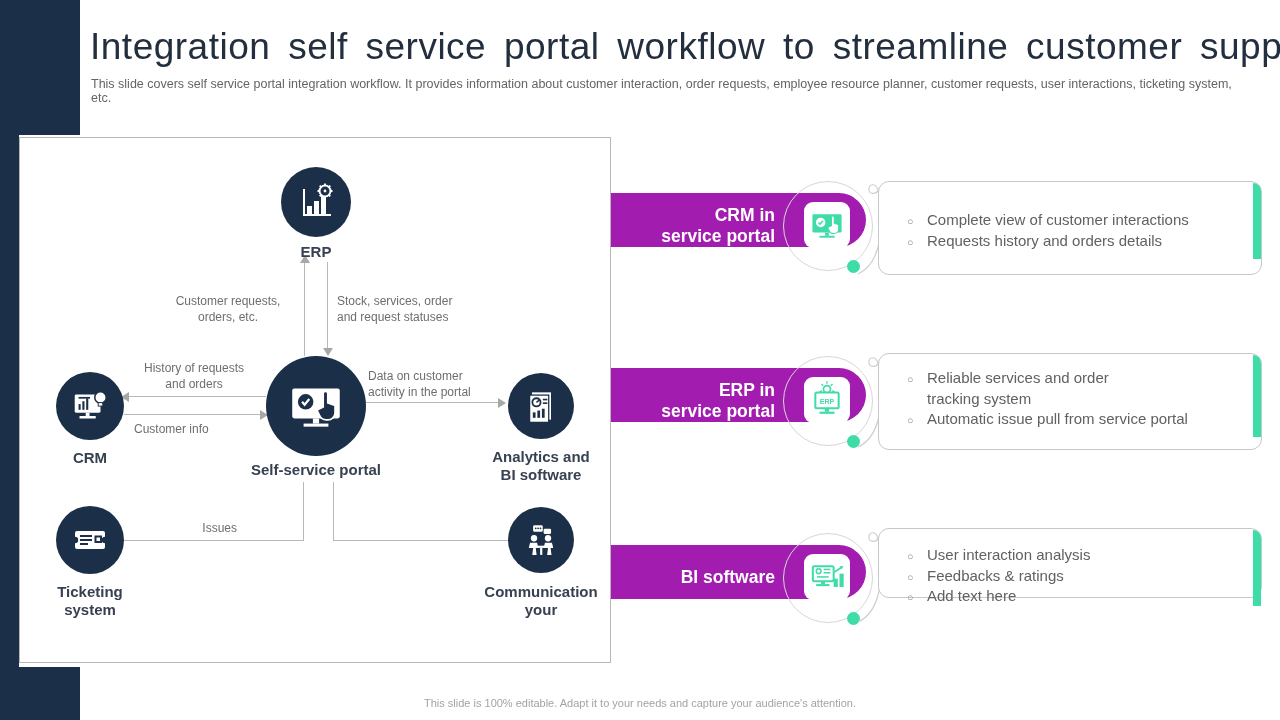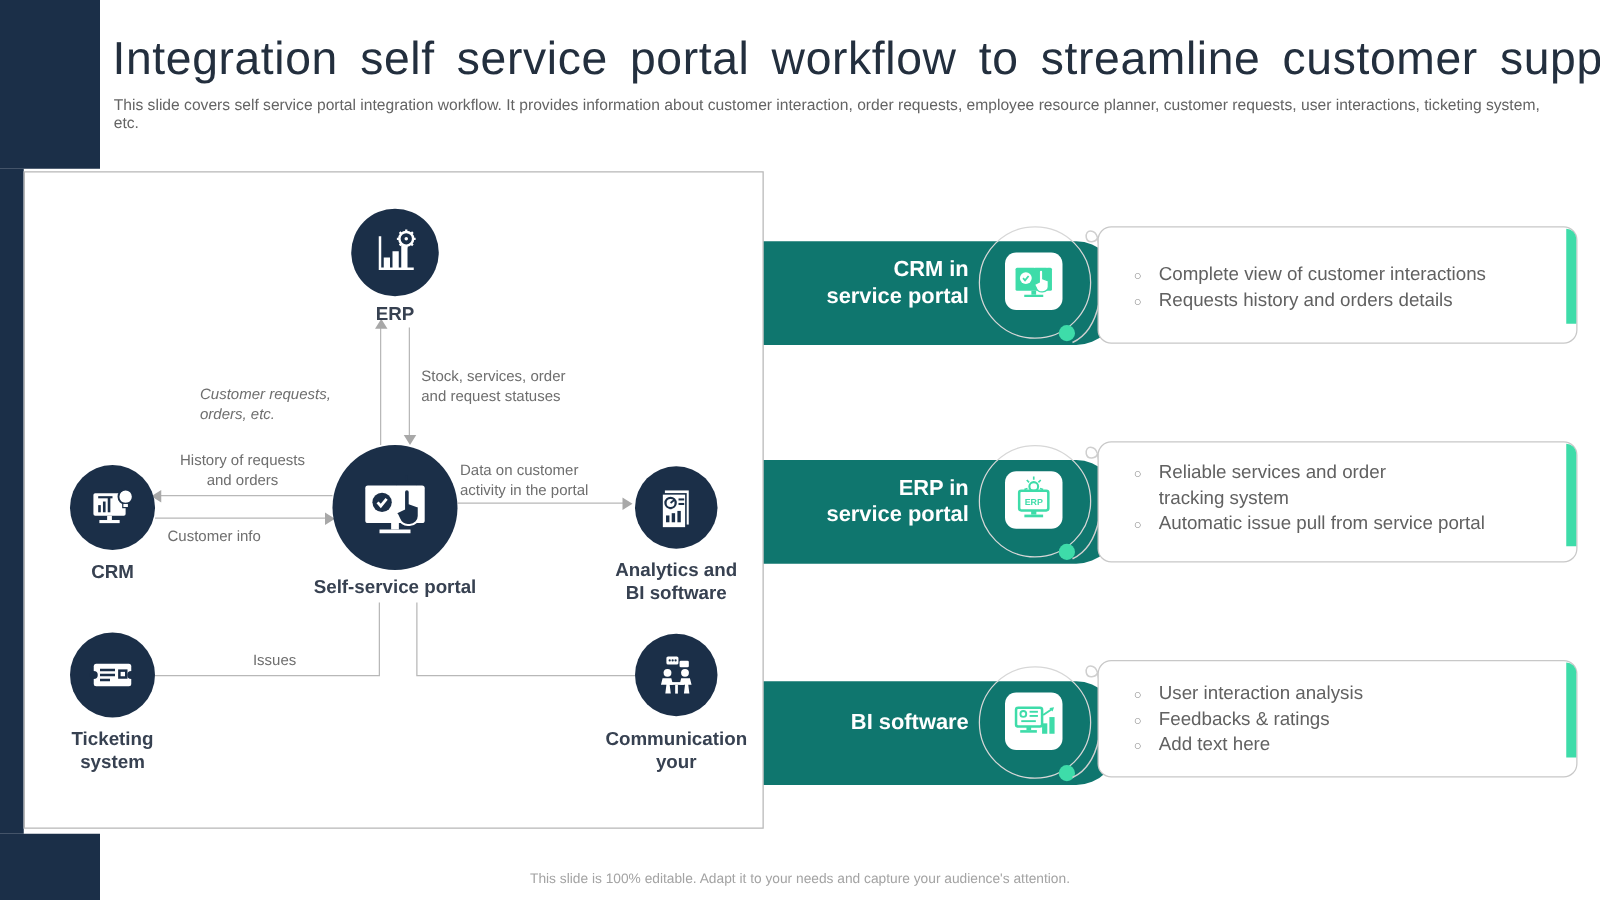--- a/index.html
+++ b/index.html
@@ -21,22 +21,22 @@
                display:flex;align-items:center;justify-content:center;}
   .node-label{position:absolute;font-size:15px;font-weight:bold;color:#374151;text-align:center;line-height:18px;}
   .edge{position:absolute;background:#b8b8b8;}
   .edge-label{position:absolute;font-size:12px;color:#6e6e6e;line-height:15.5px;}
   .arrow{position:absolute;width:0;height:0;}
   .arrow-up{border-left:5px solid transparent;border-right:5px solid transparent;border-bottom:8px solid #a8a8a8;}
   .arrow-down{border-left:5px solid transparent;border-right:5px solid transparent;border-top:8px solid #a8a8a8;}
   .arrow-left{border-top:5px solid transparent;border-bottom:5px solid transparent;border-right:8px solid #a8a8a8;}
   .arrow-right{border-top:5px solid transparent;border-bottom:5px solid transparent;border-left:8px solid #a8a8a8;}
   
-  .banner{position:absolute;left:611px;width:255px;height:83px;background:#0f766e;
-          border-radius:0 33px 33px 0;padding-left:28px;}
+  .banner{position:absolute;left:611px;width:255px;height:54px;background:#a21caf;
+          border-radius:0 33px 33px 0;}
   .banner-text{position:absolute;left:0;top:0;width:164px;height:65px;display:flex;flex-direction:column;
                justify-content:center;align-items:flex-end;color:#ffffff;font-weight:bold;font-size:17.5px;line-height:21px;}
   .halo{position:absolute;width:88px;height:88px;border:1px solid #d7d7d7;border-radius:50%;background:transparent;}
   .icon-box{position:absolute;width:46px;height:46px;background:#ffffff;border-radius:9px;
             color:#3edca9;--cut:#ffffff;display:flex;align-items:center;justify-content:center;}
   .green-dot{position:absolute;width:13px;height:13px;border-radius:50%;background:#3edca9;}
   .card{position:absolute;left:878px;width:384px;background:#ffffff;border:1px solid #c8c8c8;
         border-radius:11px;box-sizing:border-box;}
   .card-bar{position:absolute;right:0px;top:1px;width:8px;background:#3edca9;border-radius:0 9px 0 0;}
   .card ul{margin:0;padding:0 16px 0 27px;list-style:none;}
@@ -73,21 +73,21 @@
   <div class="arrow arrow-right" style="left:260px;top:410px;"></div>
 
   <div class="edge" style="left:366px;top:402px;width:133px;height:1px;"></div>
   <div class="arrow arrow-right" style="left:498px;top:398px;"></div>
 
   <div class="edge" style="left:303px;top:482px;width:1px;height:58px;"></div>
   <div class="edge" style="left:124px;top:540px;width:180px;height:1px;"></div>
   <div class="edge" style="left:333px;top:482px;width:1px;height:58px;"></div>
   <div class="edge" style="left:333px;top:540px;width:175px;height:1px;"></div>
 
-  <div class="edge-label" style="left:160px;top:308px;width:136px;text-align:left;font-style:italic;">
+  <div class="edge-label" style="left:160px;top:294px;width:136px;text-align:center;">
     <span>Customer requests,</span><br>
     <span>orders, etc.</span>
   </div>
   <div class="edge-label" style="left:337px;top:294px;width:150px;text-align:left;">
     <span>Stock, services, order</span><br>
     <span>and request statuses</span>
   </div>
   <div class="edge-label" style="left:125px;top:361px;width:138px;text-align:center;">
     <span>History of requests</span><br>
     <span>and orders</span>
@@ -301,21 +301,21 @@
         <rect x="39" y="20" width="5" height="16" fill="currentColor"></rect>
         <path d="M33 18 l9 -6" stroke="currentColor" stroke-width="2"></path>
         <path d="M43.5 10.5 l-4.5 .8 l3 3.4 z" fill="currentColor"></path>
       </svg>
     </div>
     <div class="green-dot" style="left:847px;top:612px;"></div>
     <svg class="curl" style="left:856px;top:524px;" width="34" height="104" viewBox="0 0 34 104">
       <path d="M2 98 C24 88 30 52 22 14" stroke="#cfcfcf" stroke-width="1.2" fill="none"></path>
       <path d="M22 14 c-2 -7 -10 -7 -9 0 c1 5 8 4 9 0" stroke="#cfcfcf" stroke-width="1.2" fill="none"></path>
     </svg>
-    <div class="card" style="top:528px;height:94px;">
+    <div class="card" style="top:528px;height:70px;">
       <div class="card-bar" style="height:76px;"></div>
       <ul style="padding-top:16px;">
         <li>User interaction analysis</li>
         <li>Feedbacks &amp; ratings</li>
         <li>Add text here</li>
       </ul>
     </div>
   </div>
 
   <div class="footer">This slide is 100% editable.  Adapt it to your needs and capture your audience's attention.</div>

